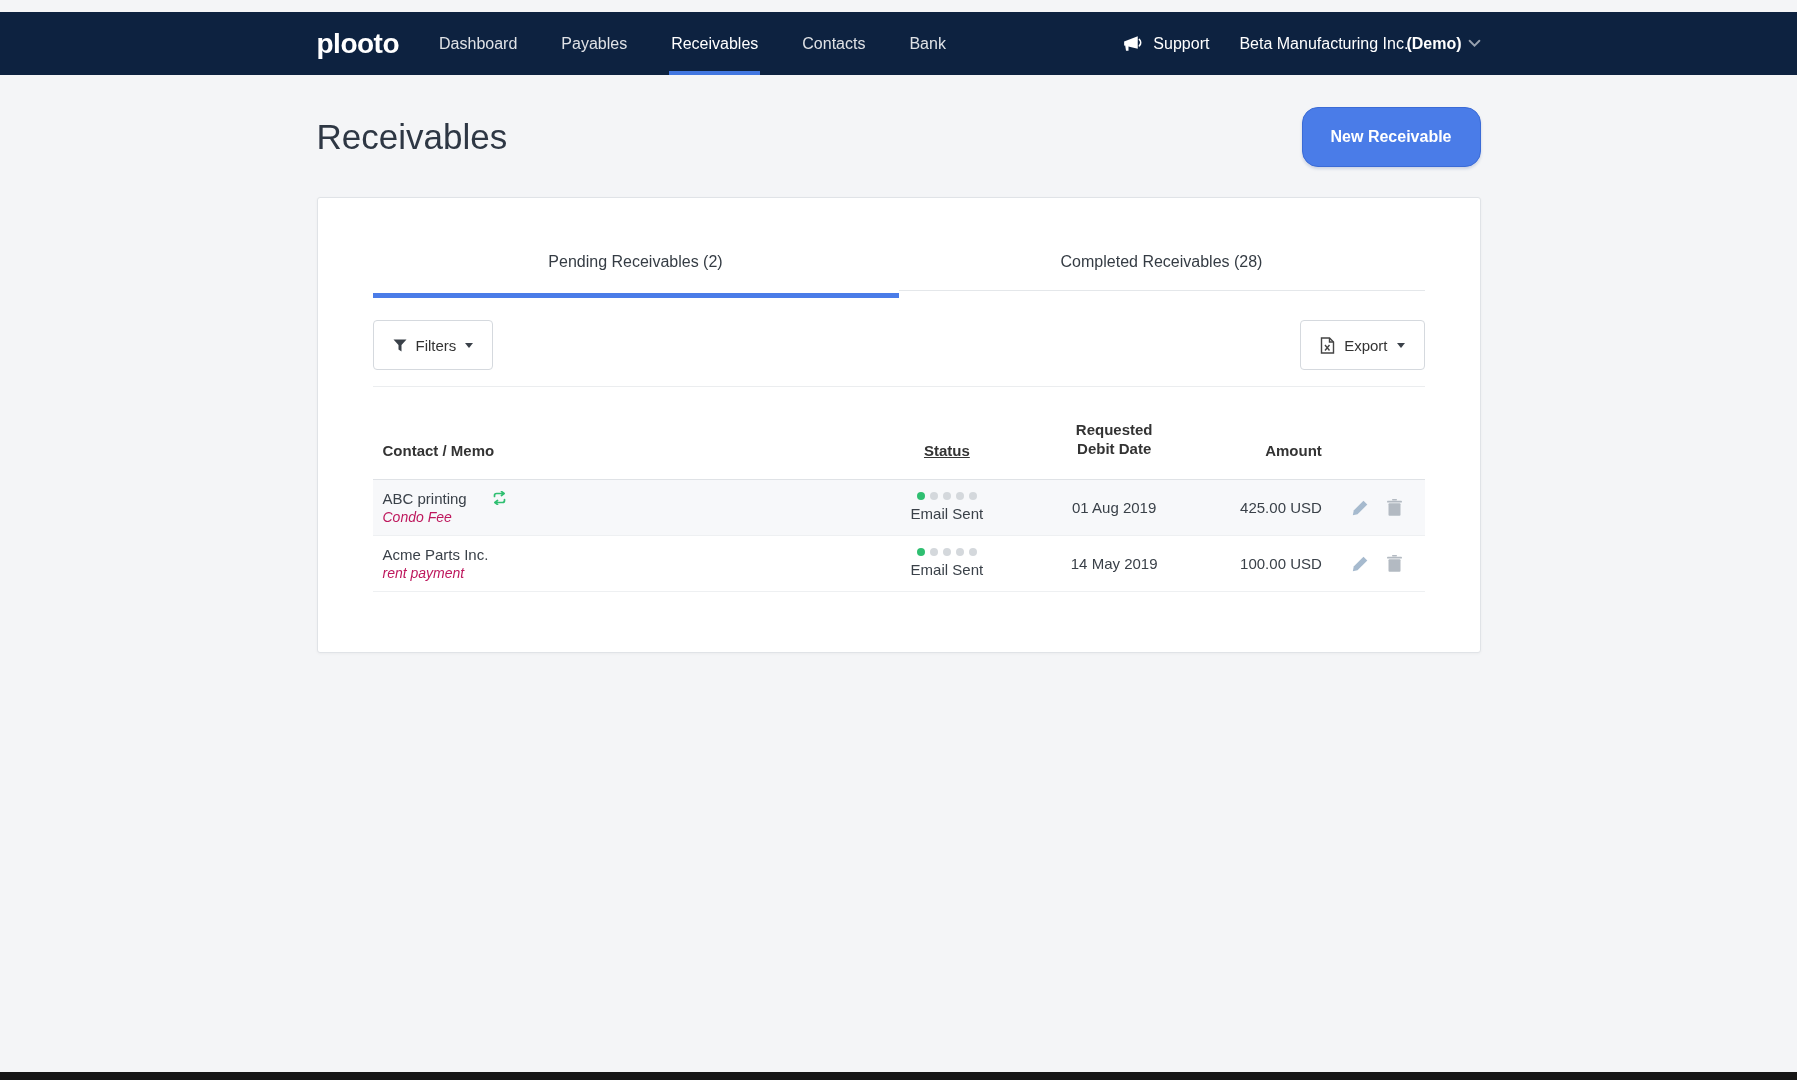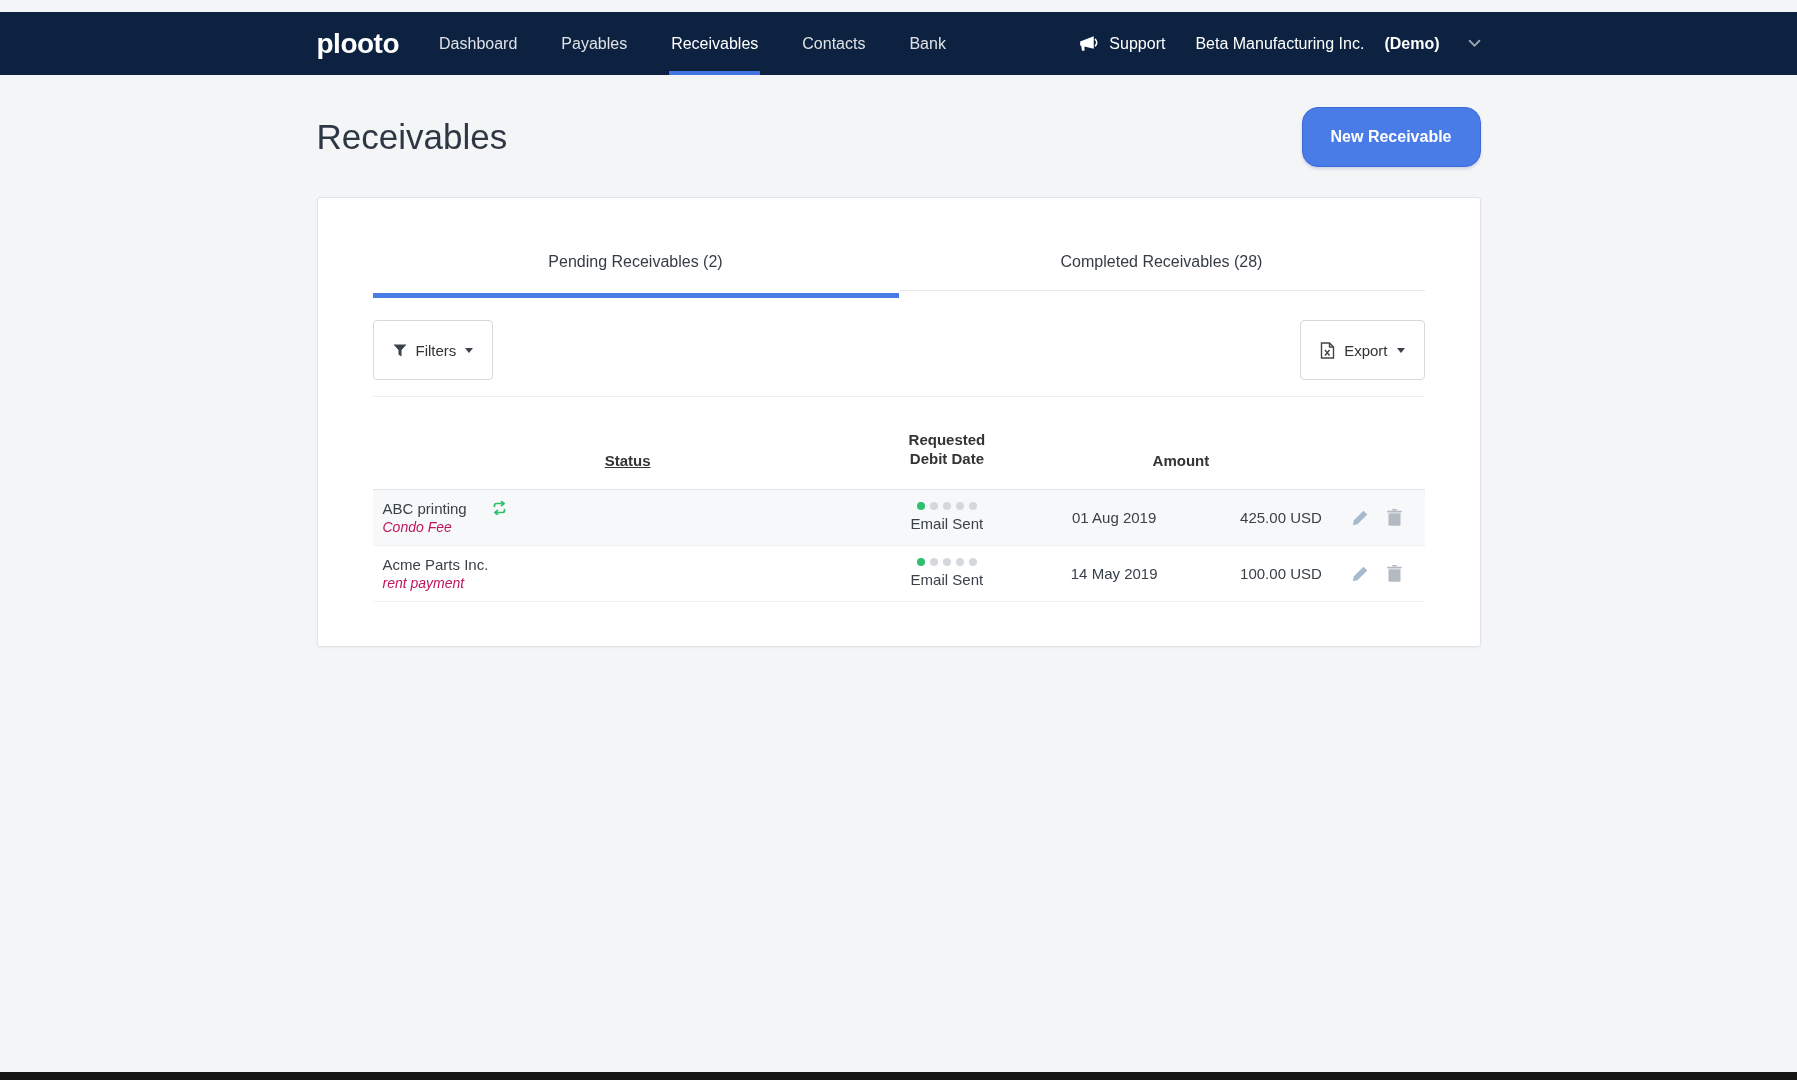--- a/index.html
+++ b/index.html
@@ -36,21 +36,21 @@
     color: rgba(255,255,255,0.87); font-size: 16px;
     border-bottom: 4px solid transparent; cursor: pointer; white-space: nowrap;
   }
   .nav-item.active { color: #ffffff; border-bottom-color: #4176e0; }
   .navbar-right { margin-left: auto; display: flex; align-items: center; }
   .support {
     display: flex; align-items: center; gap: 9px;
     color: #ffffff; font-size: 16px; margin-right: 30px; cursor: pointer;
   }
   .account {
-    display: flex; align-items: center; gap: 24px;
+    display: flex; align-items: center; gap: 2px;
     color: #ffffff; font-size: 16px; cursor: pointer; white-space: nowrap;
   }
   .account .demo { font-weight: bold; }
 
   
   .page-header {
     display: flex; justify-content: space-between; align-items: center;
     padding: 32px 0 30px 0;
   }
   .page-title { font-size: 35px; font-weight: 400; color: #2e3744; }
@@ -61,21 +61,21 @@
     height: 60px; padding: 0 28px; cursor: pointer;
     box-shadow: 0 2px 3px rgba(30,60,140,0.18);
   }
 
   
   .card {
     background: #ffffff;
     border: 1px solid #e0e3e7;
     border-radius: 3px;
     box-shadow: 0 1px 3px rgba(0,0,0,0.04);
-    padding: 55px 55px 44px 55px;
+    padding: 55px 55px 60px 55px;
   }
 
   
   .tabs { display: flex; }
   .tab {
     width: 50%; text-align: center;
     font-size: 16px; color: #353c44;
     padding-bottom: 22px; cursor: pointer;
     border-bottom: 5px solid transparent;
     position: relative;
@@ -86,21 +86,21 @@
     height: 1px; background: #e4e7ea;
   }
 
   
   .toolbar {
     margin-top: 22px;
     display: flex; justify-content: space-between; align-items: center;
   }
   .tool-btn {
     background: #ffffff; border: 1px solid #d5d9de; border-radius: 4px;
-    height: 60px; padding: 0 19px;
+    height: 50px; padding: 0 19px;
     font-size: 15px; color: #333; font-family: "Liberation Sans", sans-serif;
     display: flex; align-items: center; gap: 9px; cursor: pointer;
   }
   .caret {
     width: 0; height: 0;
     border-left: 4px solid transparent; border-right: 4px solid transparent;
     border-top: 5px solid #3a4149;
   }
   .toolbar-divider { margin-top: 16px; border-bottom: 1px solid #ebedef; }
 
@@ -214,20 +214,21 @@
               <path d="M5 8 l4.5 5.5 M9.5 8 L5 13.5" stroke="#444" stroke-width="1.4"></path>
             </svg>
           </span>
           <span>Export</span>
           <span class="caret"></span>
         </button>
       </div>
       <div class="toolbar-divider"></div>
 
       <div class="t-header">
+        <div class="th-contact">Contact / Memo</div>
         <div class="th-status">Status</div>
         <div class="th-date">
           <span>Requested Debit Date</span>
         </div>
         <div class="th-amount">Amount</div>
         <div></div>
       </div>
 
       <div class="t-row striped">
         <div class="contact-cell">

